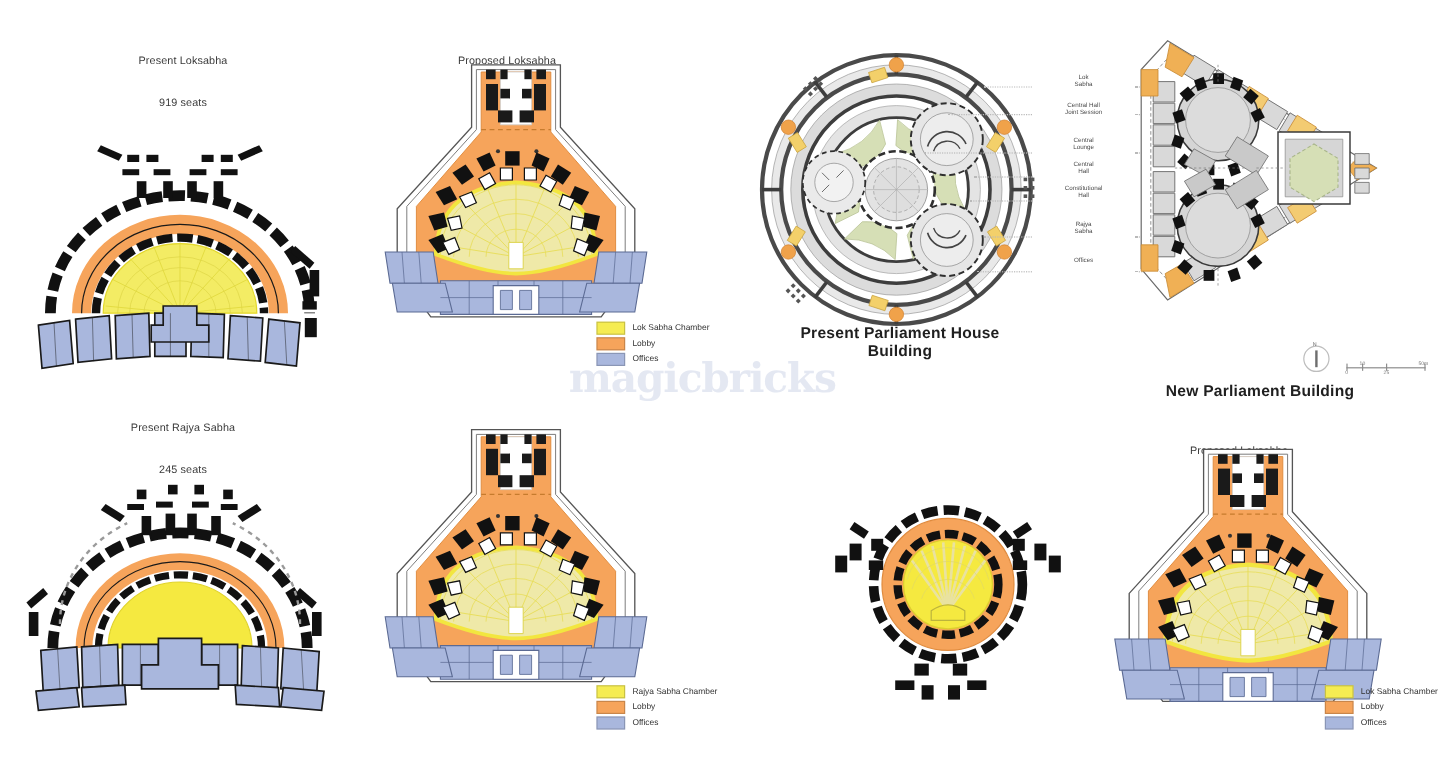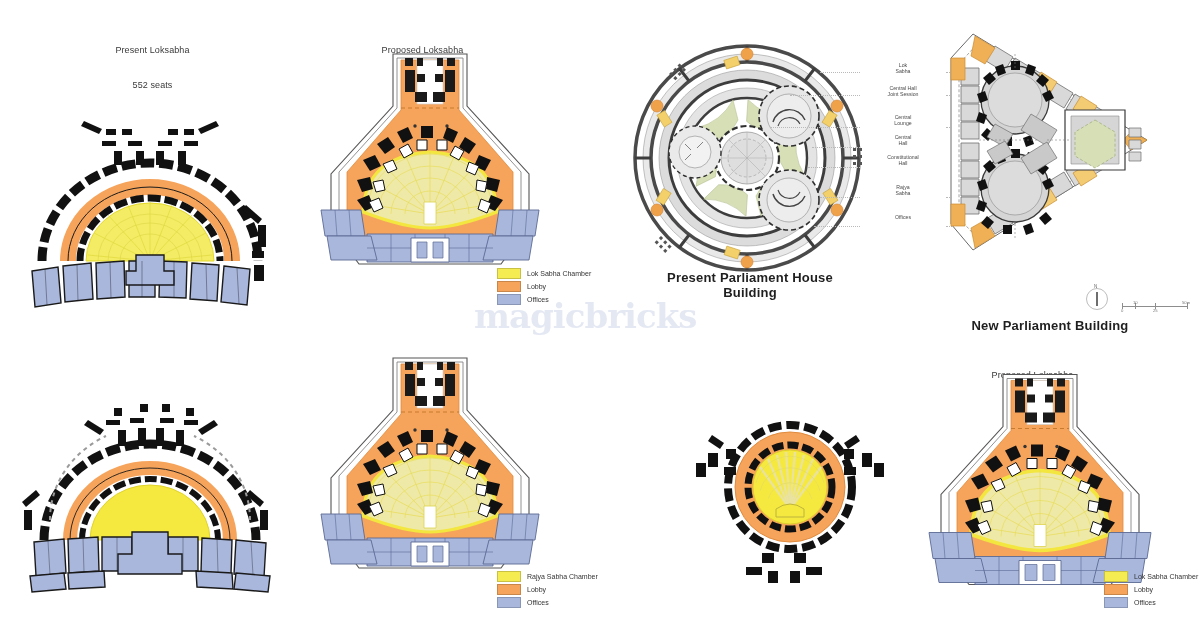--- a/index.html
+++ b/index.html
@@ -71,21 +71,21 @@
   svg{display:block;overflow:visible;}
   .plan{position:absolute;}
 </style>
 </head>
 <body>
 
 <div class="canvas">
 
   <div class="cap" style="left:65px;top:22px;width:175px;">
     <span class="l1">Present Loksabha</span>
-    <span class="l2">552 seats</span>
+    <span class="l2">919 seats</span>
   </div>
   <div class="plan" style="left:10px;top:85px;">
     <svg width="280" height="215" viewBox="0 0 280 215">
       <g>
 
         <path d="M30 175 A 110 100 0 0 1 250 175 L250 180 L30 180 Z" fill="#ffffff" stroke="none"></path>
         <path d="M32 176 A 108 98 0 0 1 248 176" fill="none" stroke="#111" stroke-width="9" stroke-dasharray="14 5"></path>
         <path d="M44 176 A 96 87 0 0 1 236 176" fill="none" stroke="#ffffff" stroke-width="4"></path>
 
         <path d="M58 176 A 82 74 0 0 1 222 176" fill="none" stroke="#f6a45b" stroke-width="16"></path>
@@ -538,20 +538,24 @@
     <div class="tick" style="left:0;"></div>
     <div class="tick" style="left:13px;"></div>
     <div class="tick" style="left:33px;"></div>
     <div class="tick" style="left:65px;"></div>
     <div class="t" style="left:-1px;top:8px;">0</div>
     <div class="t" style="left:11px;top:0px;">10</div>
     <div class="t" style="left:31px;top:8px;">25</div>
     <div class="t" style="left:60px;top:0px;">50m</div>
   </div>
 
+  <div class="cap" style="left:65px;top:328px;width:175px;">
+    <span class="l1">Present Rajya Sabha</span>
+    <span class="l2">245 seats</span>
+  </div>
   <div class="plan" style="left:10px;top:390px;">
     <svg width="280" height="200" viewBox="0 0 280 200">
 
       <path d="M34 150 A 106 96 0 0 1 246 150" fill="none" stroke="#111" stroke-width="9" stroke-dasharray="14 5"></path>
       <path d="M46 150 A 94 85 0 0 1 234 150" fill="none" stroke="#ffffff" stroke-width="4"></path>
 
       <path d="M60 150 A 80 72 0 0 1 220 150" fill="none" stroke="#f6a45b" stroke-width="14"></path>
       <path d="M60 150 A 80 72 0 0 1 220 150" fill="none" stroke="#1a1a1a" stroke-width="0.9"></path>
 
       <path d="M72 150 A 68 61 0 0 1 208 150" fill="none" stroke="#111" stroke-width="6" stroke-dasharray="12 4"></path>

